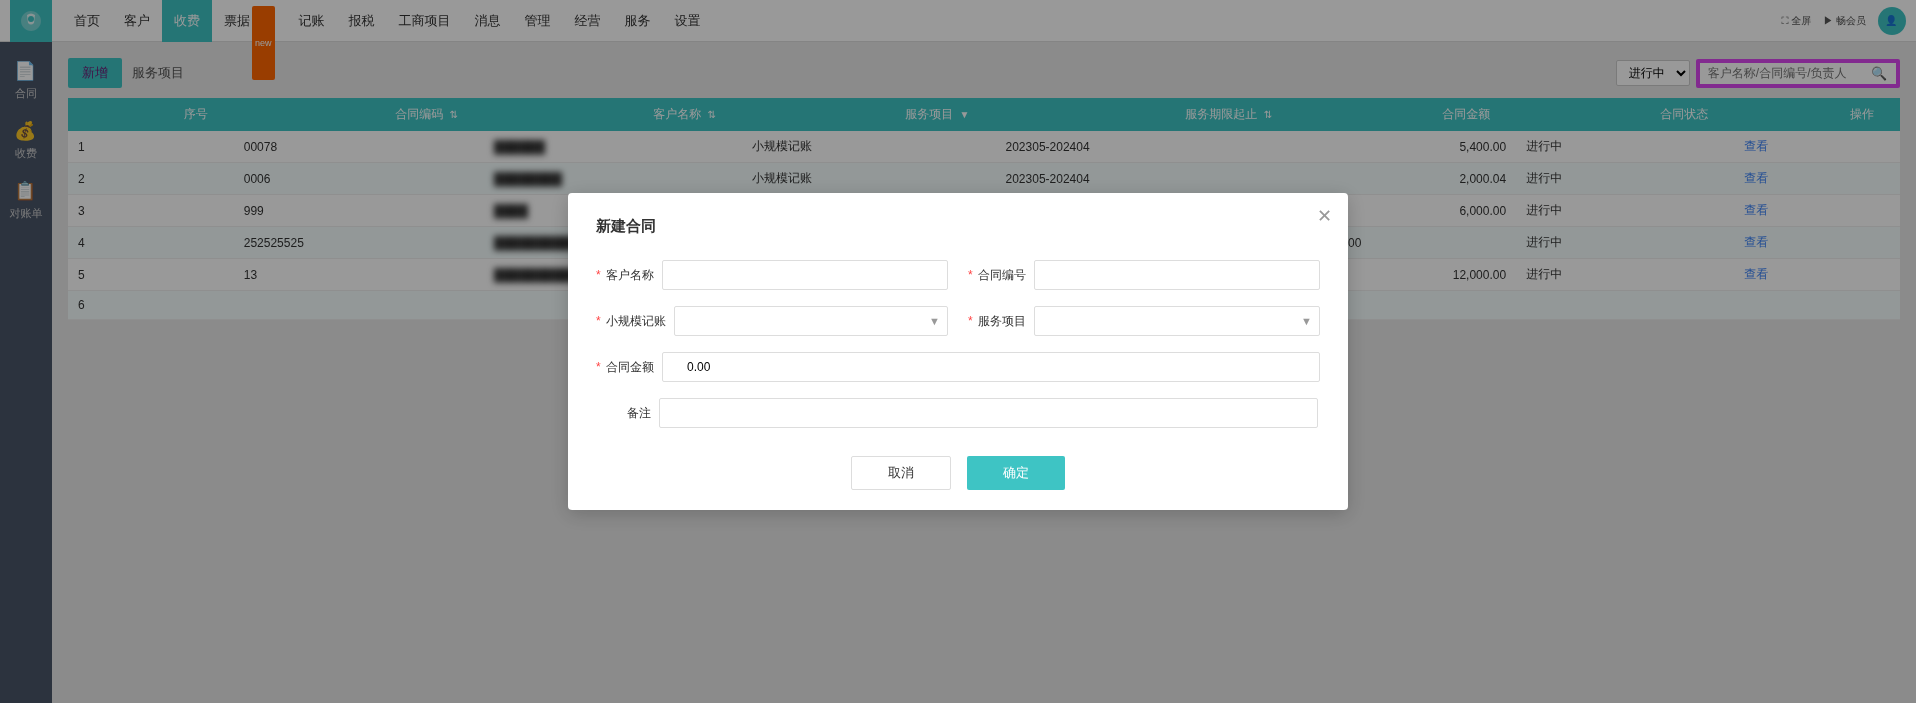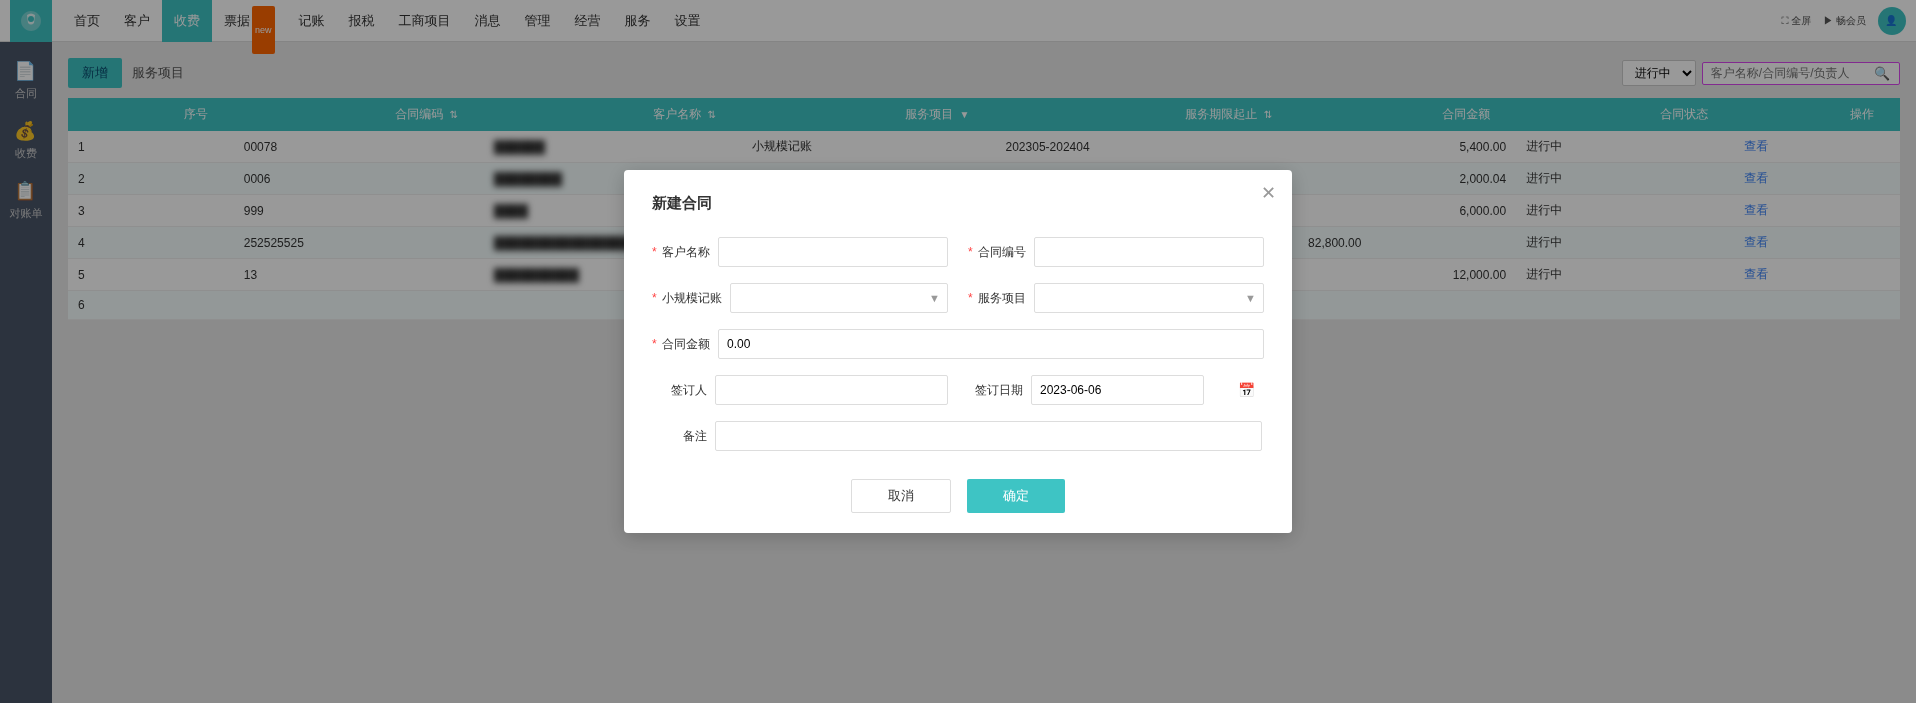--- a/index.html
+++ b/index.html
@@ -20,21 +20,21 @@
     .top-nav .logo svg { width: 24px; height: 24px; }
     .nav-items { display: flex; align-items: center; flex: 1; }
     .nav-item {
       padding: 0 12px; height: 42px; line-height: 42px;
       cursor: pointer; color: #333; font-size: 13px;
       white-space: nowrap;
     }
     .nav-item.active { background: #3ec4c4; color: #fff; }
     .nav-item .new-badge {
       display: inline-block; background: #ff6600;
-      color: #fff; font-size: 9px; padding: 3px 3px;
+      color: #fff; font-size: 9px; padding: 16px 3px;
       border-radius: 2px; margin-left: 2px; vertical-align: top;
       margin-top: 6px;
     }
     .nav-right {
       display: flex; align-items: center; gap: 12px; color: #555; font-size: 10px;
     }
     .nav-right span { cursor: pointer; }
 
     
     .sidebar {
@@ -55,32 +55,32 @@
       margin-top: 42px; margin-left: 52px;
       padding: 16px; min-height: calc(100vh - 42px);
       background: #e8e8e8;
     }
 
     
     .toolbar {
       display: flex; align-items: center; gap: 10px; margin-bottom: 10px;
     }
     .btn-new {
-      background: #3ec4c4; color: #0c4a6e; border: none;
+      background: #3ec4c4; color: #701a75; border: none;
       padding: 6px 14px; cursor: pointer; font-size: 13px; border-radius: 2px;
     }
     .toolbar-label { color: #555; font-size: 13px; }
     .toolbar-right { margin-left: auto; display: flex; align-items: center; gap: 6px; }
     .status-select {
       border: 1px solid #ccc; padding: 4px 8px; font-size: 12px;
       background: #fff; border-radius: 2px; cursor: pointer;
     }
     .search-box {
       display: flex; align-items: center;
-      border: 1px solid #d946ef; background: #fff; border-radius: 2px;
+      border: 4px solid #d946ef; background: #fff; border-radius: 2px;
       padding: 3px 8px; gap: 4px;
     }
     .search-box input {
       border: none; outline: none; font-size: 12px; width: 160px; color: #999;
     }
 
     
     .contract-table { width: 100%; border-collapse: collapse; background: #fff; }
     .contract-table thead tr { background: #3ec4c4; color: #fff; }
     .contract-table thead th {
@@ -102,21 +102,21 @@
 
     
     .overlay {
       position: fixed; top: 0; left: 0; right: 0; bottom: 0;
       background: rgba(0,0,0,0.4); z-index: 200;
       display: flex; align-items: center; justify-content: center;
     }
 
     
     .dialog {
-      background: #fff; width: 668px; border-radius: 4px;
+      background: #fff; width: 780px; border-radius: 4px;
       padding: 24px 28px 20px; position: relative;
       box-shadow: 0 4px 20px rgba(0,0,0,0.2);
     }
     .dialog-title {
       font-size: 15px; font-weight: bold; color: #333; margin-bottom: 24px;
     }
     .dialog-close {
       position: absolute; top: 14px; right: 16px;
       font-size: 18px; color: #999; cursor: pointer; line-height: 1;
     }
@@ -126,21 +126,21 @@
     .form-group {
       display: flex; align-items: center; flex: 1; gap: 8px;
     }
     .form-label {
       font-size: 12px; color: #333; white-space: nowrap; min-width: 55px; text-align: right;
     }
     .form-label.required::before {
       content: '* '; color: #f44; margin-right: 2px;
     }
     .form-input {
-      flex: 1; border: 1px solid #ddd; padding: 5px 8px;
+      flex: 1; border: 1px solid #ddd; padding: 5px 24px;
       font-size: 12px; border-radius: 2px; outline: none;
       height: 30px;
     }
     .form-select-wrap {
       flex: 1; position: relative;
     }
     .form-select {
       width: 100%; border: 1px solid #ddd; padding: 5px 24px 5px 8px;
       font-size: 12px; border-radius: 2px; outline: none;
       height: 30px; appearance: none; background: #fff; cursor: pointer;
@@ -358,33 +358,20 @@
       </div>
     </div>
 
     <div class="form-row">
       <div class="form-group">
         <label class="form-label required">合同金额</label>
         <input class="form-input" type="text" value="0.00" style="">
       </div>
     </div>
 
-    <div class="form-row">
-      <div class="form-group">
-        <label class="form-label">签订人</label>
-        <input class="form-input" type="text" style="">
-      </div>
-      <div class="form-group">
-        <label class="form-label">签订日期</label>
-        <div class="date-wrap">
-          <input class="form-input" type="text" value="2023-06-06" style="">
-          <span class="date-icon">📅</span>
-        </div>
-      </div>
-    </div>
 
     <div class="form-row">
       <div class="form-group">
         <label class="form-label">备注</label>
         <input class="form-input" type="text" style="flex: 1 1 0%; max-width: calc(100% - 65px);">
       </div>
     </div>
 
     <div class="dialog-footer">
       <button class="btn-cancel">取消</button>

